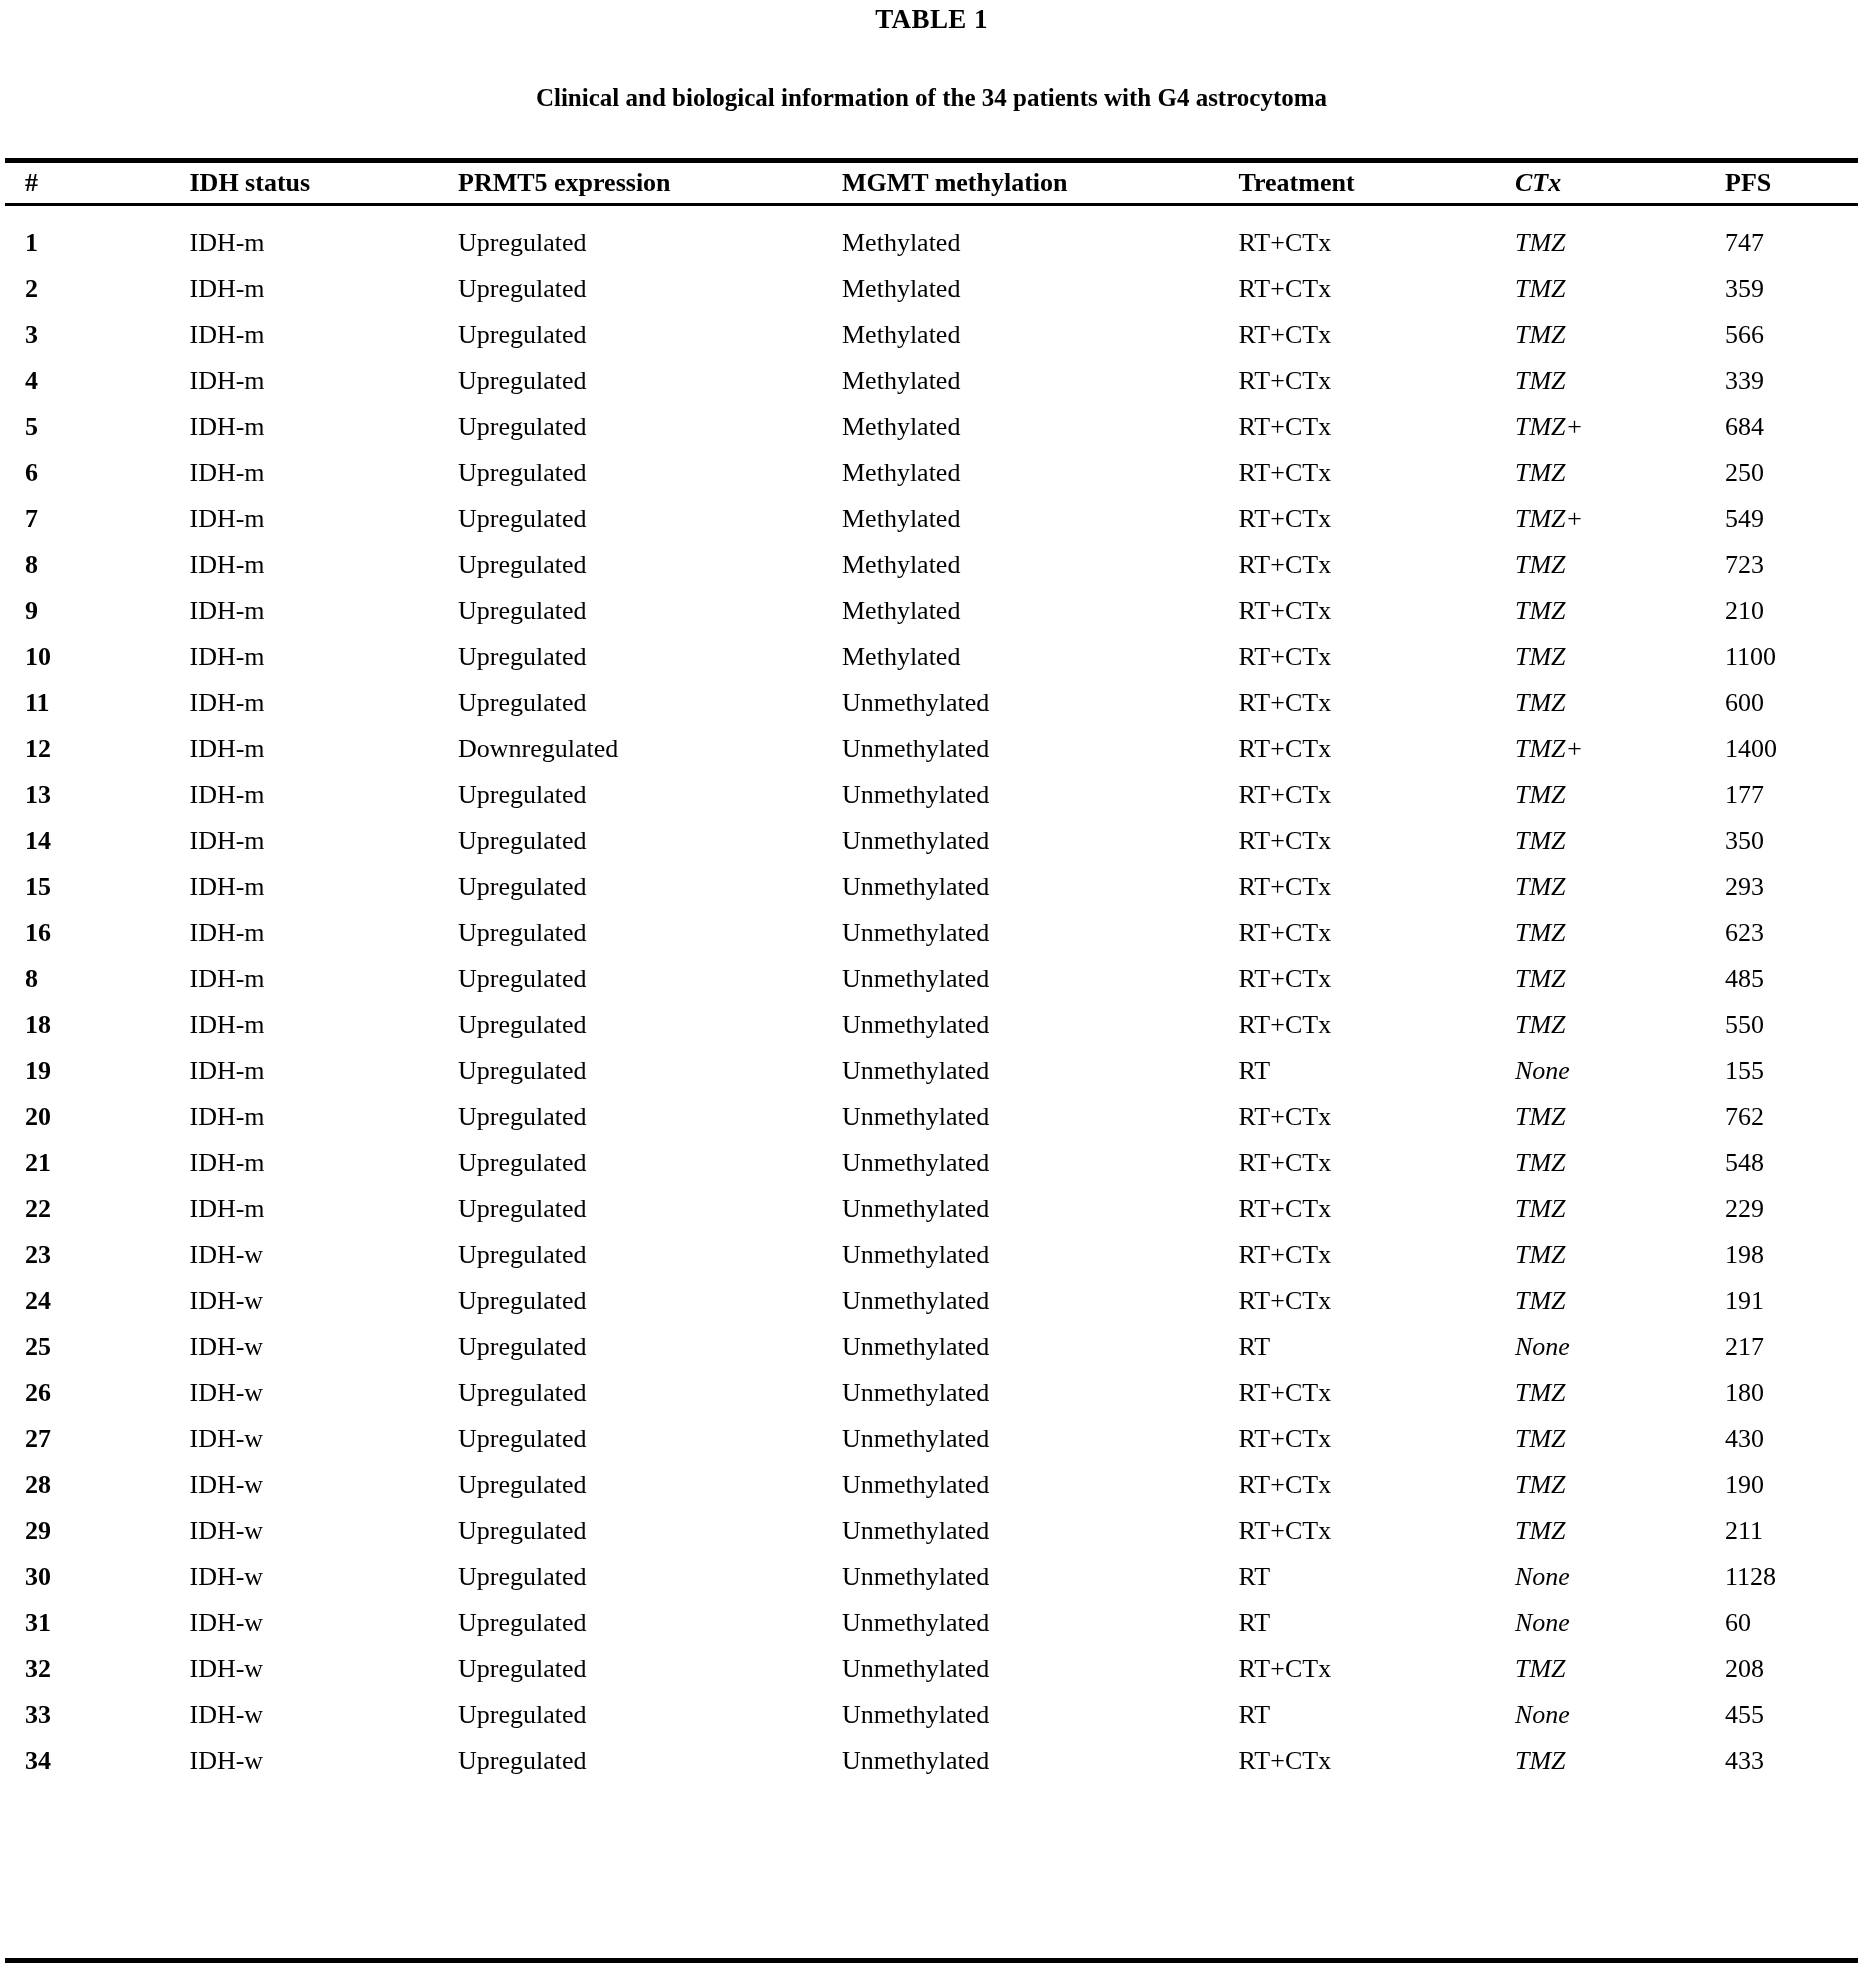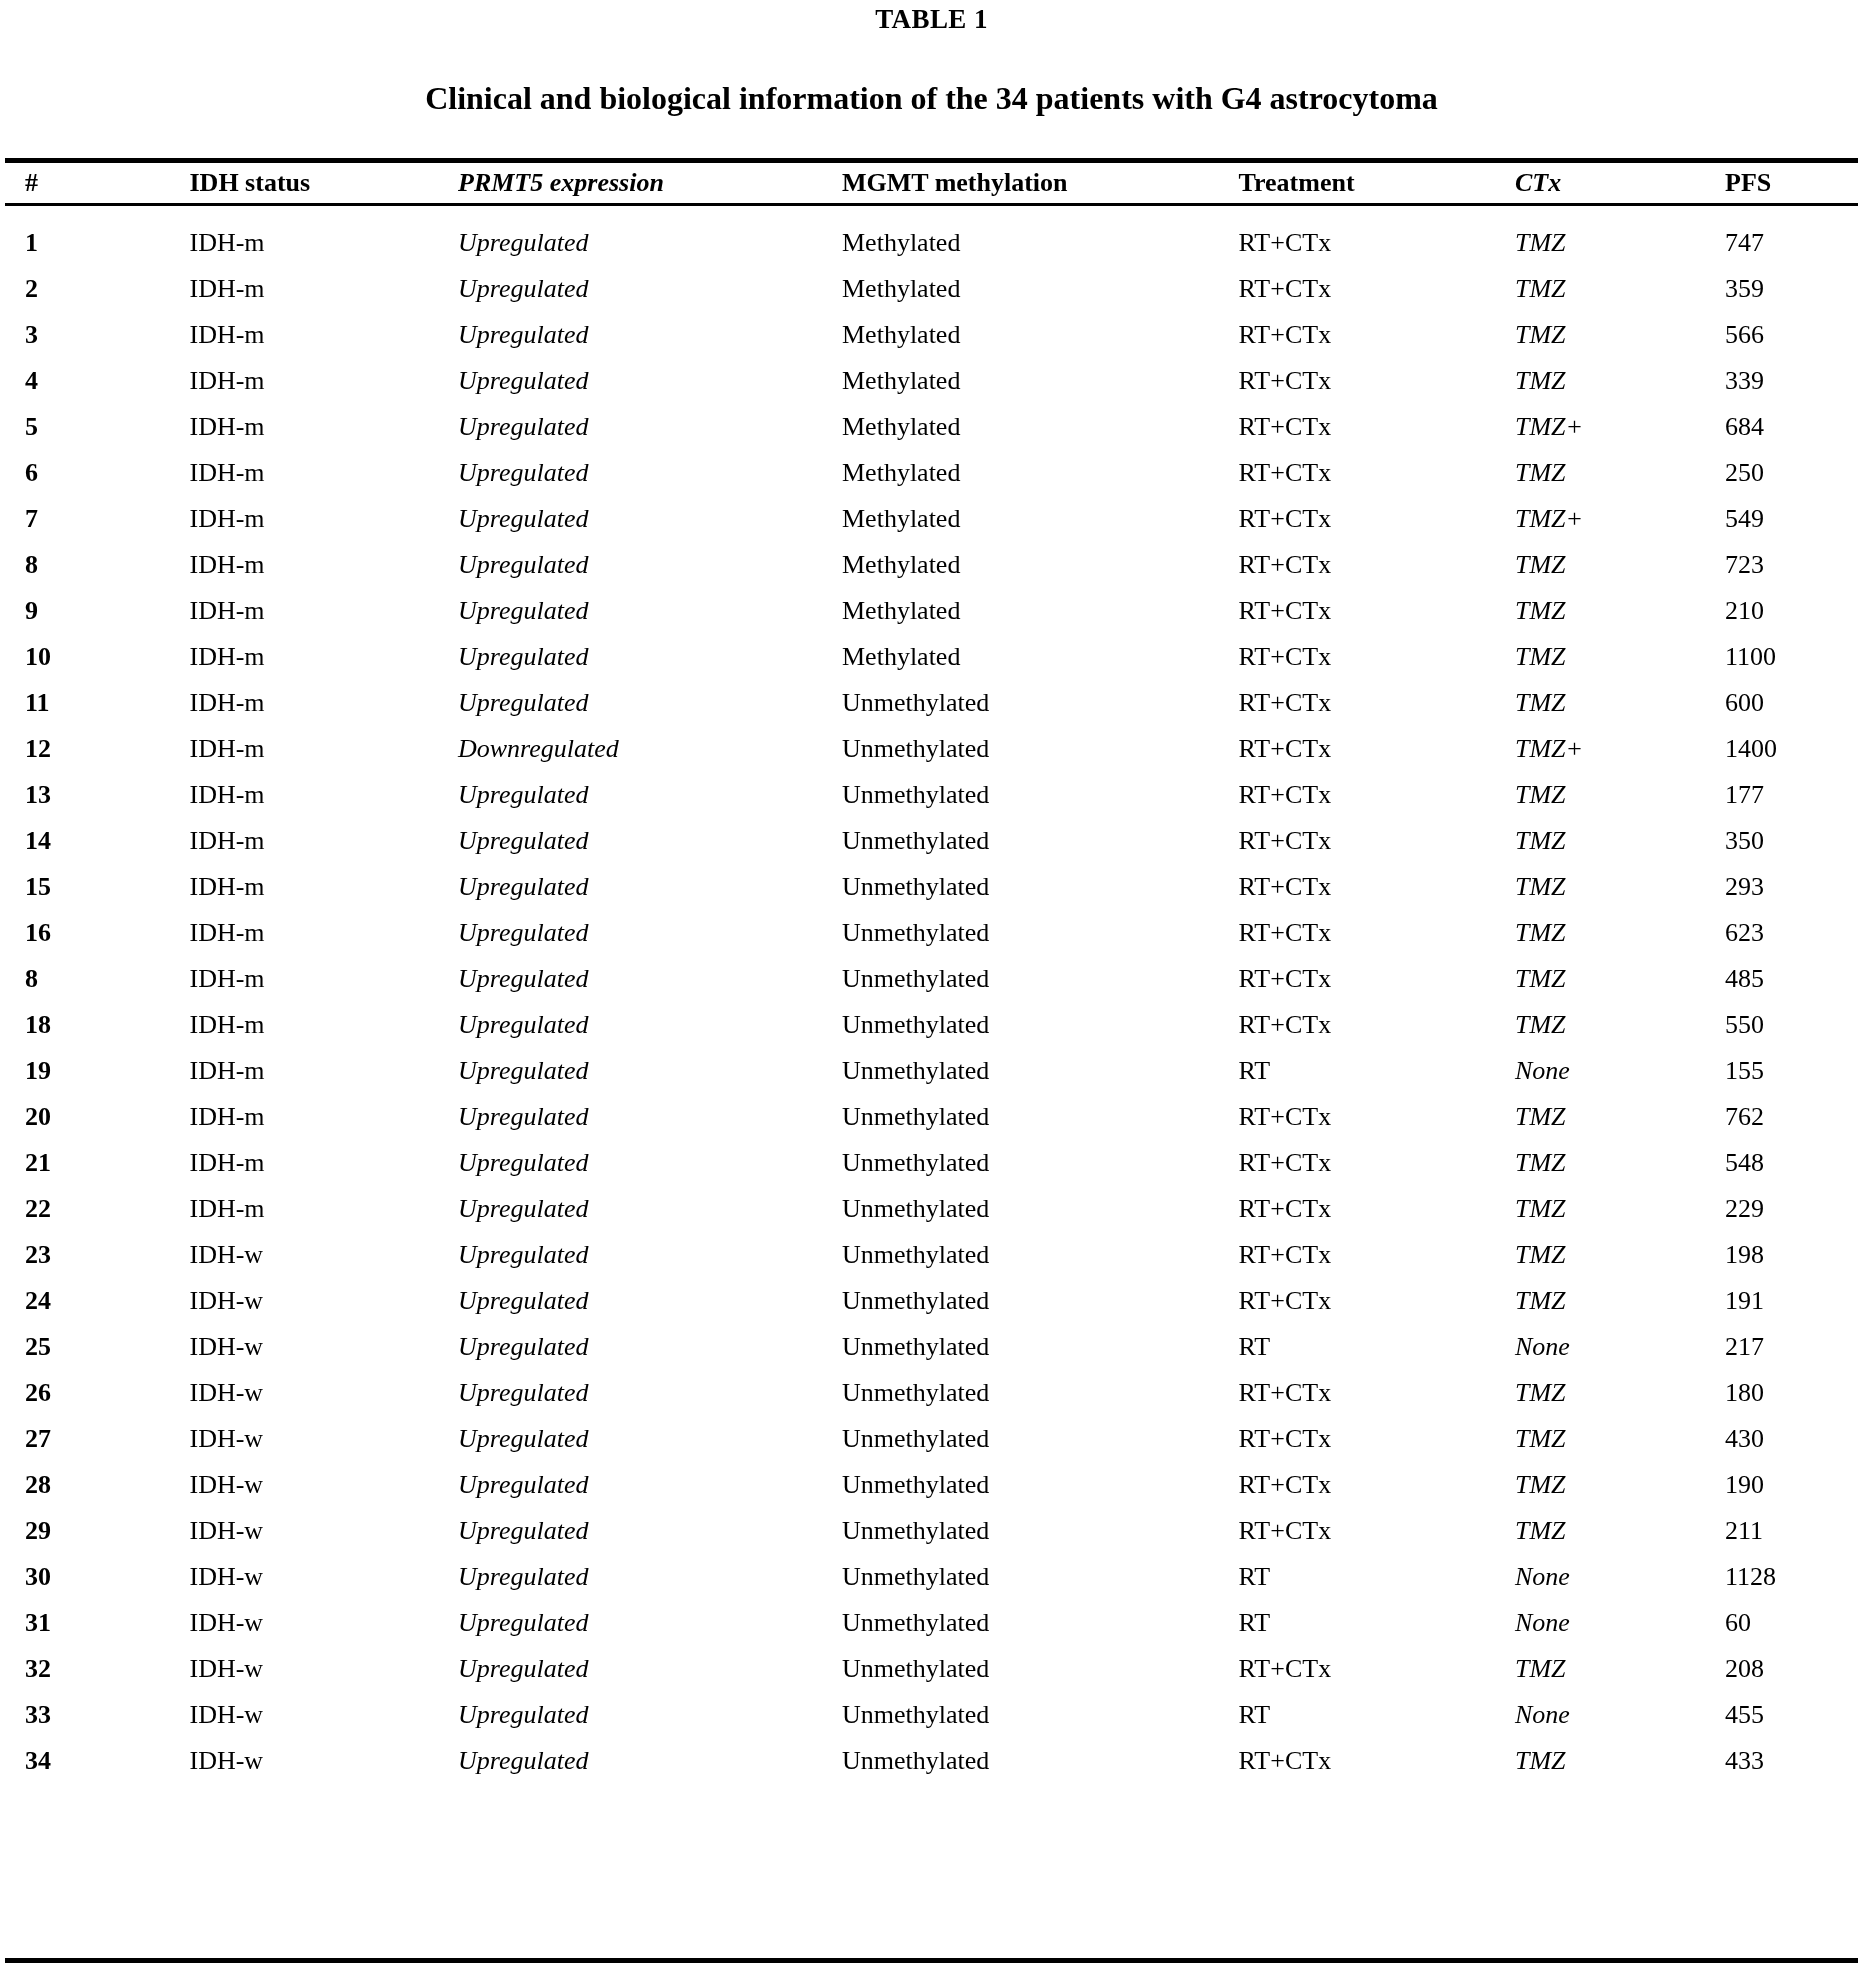--- a/index.html
+++ b/index.html
@@ -36,21 +36,21 @@
     line-height: 32px;
   }
 
   .table-caption {
     position: absolute;
     top: 81px;
     left: 0;
     width: 1863px;
     text-align: center;
     font-weight: bold;
-    font-size: 32px;
+    font-size: 25px;
     line-height: 34px;
   }
 
   
   .rule {
     position: absolute;
     left: 5.3px;
     width: 1853px;
     background: #000000;
   }
@@ -99,21 +99,21 @@
     padding-top: 16.3px;
   }
 
   .tbl td.num {
     font-weight: bold;
   }
 
   
   .pad-num  { padding-left: 25px !important; }
   .pad-idh  { padding-left: 26.5px !important; }
-  .pad-prmt { padding-left: 23px !important; font-style: italic; }
+  .pad-prmt { padding-left: 23px !important; }
   .pad-mgmt { padding-left: 20px !important; }
   .pad-trt  { padding-left: 18.6px !important; }
   .pad-ctx  { padding-left: 14px !important; font-style: italic; }
   .pad-pfs  { padding-left: 8px !important; }
 </style>
 </head>
 <body>
 
 <div class="page">
 

